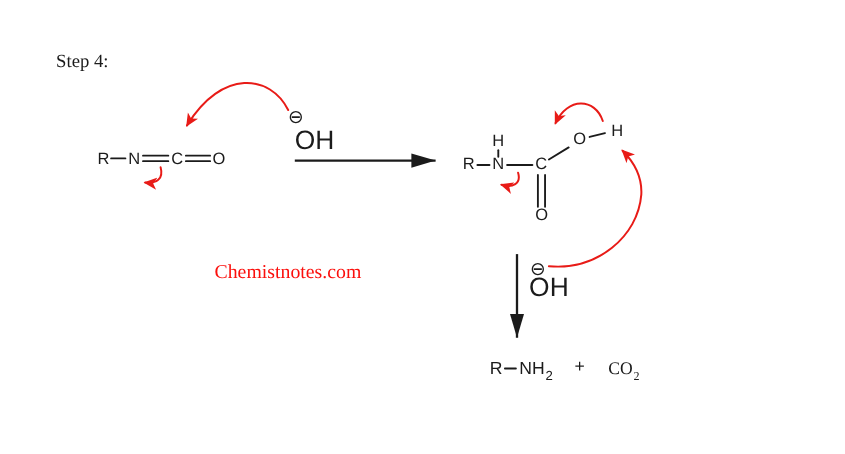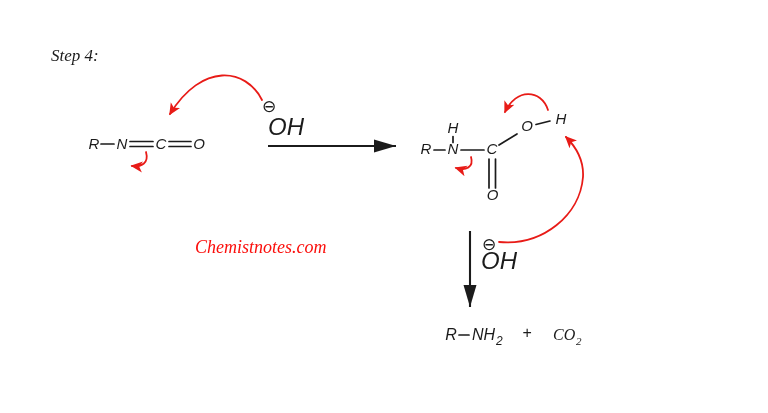--- a/index.html
+++ b/index.html
@@ -7,21 +7,20 @@
     padding: 0;
     background: #ffffff;
   }
   .page {
     position: relative;
     width: 768px;
     height: 413px;
     background: var(--background, #ffffff);
     overflow: hidden;
     font-family: "Liberation Sans", sans-serif;
-    font-style: italic;
   }
   svg.canvas { display: block; }
 
   .step-label {
     font-family: "Liberation Serif", serif;
     font-size: 17px;
     fill: var(--ink, #1b1b1b);
   }
   .atom {
     font-family: "Liberation Sans", sans-serif;

